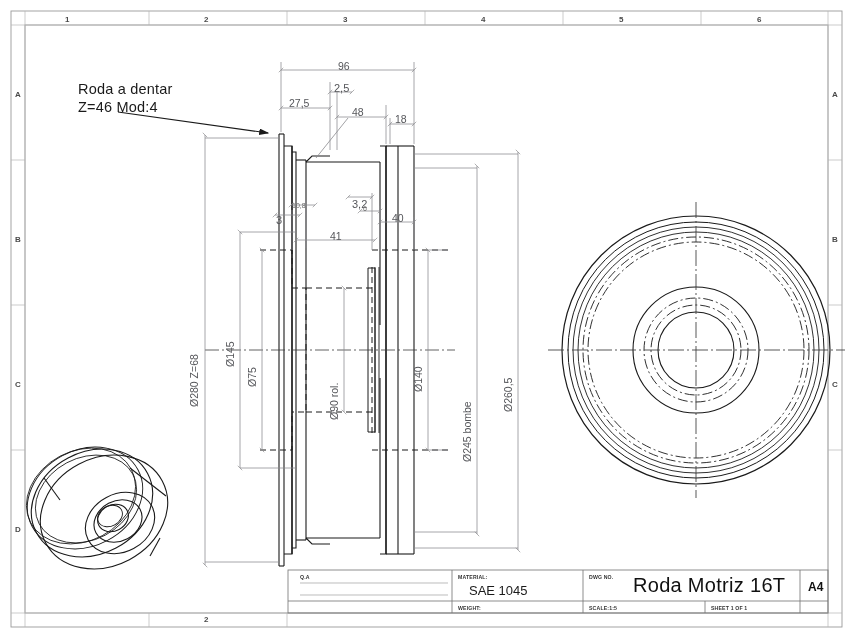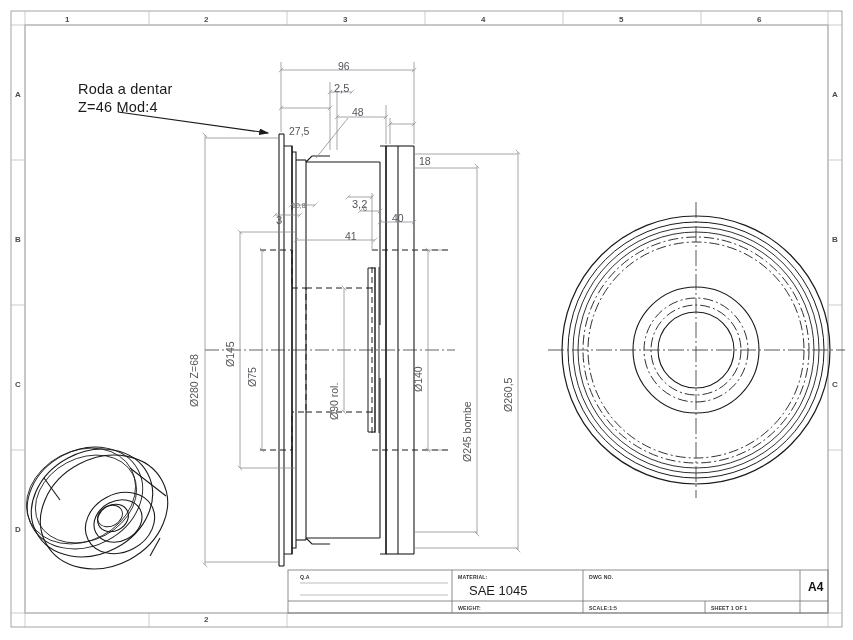--- a/index.html
+++ b/index.html
@@ -315,42 +315,43 @@
   <div class="ovl zone" style="left:15px;top:525px;">D</div>
 
   <div class="ovl zone" style="left:832px;top:90px;">A</div>
   <div class="ovl zone" style="left:832px;top:235px;">B</div>
   <div class="ovl zone" style="left:832px;top:380px;">C</div>
 
   <div class="ovl note" style="left:78px;top:80px;">Roda a dentar</div>
   <div class="ovl note" style="left:78px;top:98px;">Z=46 Mod:4</div>
 
   <div class="ovl dim" style="left:338px;top:60px;">96</div>
-  <div class="ovl dim" style="left:289px;top:97px;margin-top:28px;">27,5</div>
+  <div class="ovl dim" style="left:289px;top:97px;">27,5</div>
   <div class="ovl dim-sm" style="left:334px;top:82px;">2,5</div>
   <div class="ovl dim" style="left:352px;top:106px;text-align:center;">48</div>
-  <div class="ovl dim" style="left:419px;top:113px;margin-top:42px;">18</div>
+  <div class="ovl dim" style="left:395px;top:113px;">18</div>
 
   <div class="ovl dim-sm" style="left:276px;top:214px;">3</div>
   <div class="ovl dim-xs" style="left:292px;top:202px;">10,8</div>
   <div class="ovl dim-sm" style="left:352px;top:198px;">3,2</div>
   <div class="ovl dim-xs" style="left:363px;top:205px;">6</div>
   <div class="ovl dim" style="left:392px;top:212px;">40</div>
-  <div class="ovl dim" style="left:330px;top:230px;margin-left:15px;">41</div>
+  <div class="ovl dim" style="left:330px;top:230px;">41</div>
 
   <div class="ovl dim vert" style="left:200px;top:395px;">Ø280  Z=68</div>
   <div class="ovl dim vert" style="left:236px;top:355px;">Ø145</div>
   <div class="ovl dim vert" style="left:258px;top:375px;">Ø75</div>
   <div class="ovl dim vert" style="left:340px;top:408px;">Ø90 rol.</div>
   <div class="ovl dim vert" style="left:424px;top:380px;">Ø140</div>
   <div class="ovl dim vert" style="left:473px;top:450px;">Ø245 bombe</div>
   <div class="ovl dim vert" style="left:514px;top:400px;">Ø260,5</div>
 
   <div class="ovl tb-label" style="left:300px;top:574px;">Q.A</div>
   <div class="ovl tb-label" style="left:458px;top:574px;">MATERIAL:</div>
   <div class="ovl tb-val" style="left:461px;top:583px;">SAE 1045</div>
   <div class="ovl tb-label" style="left:589px;top:574px;">DWG NO.</div>
+  <div class="ovl tb-title" style="left:633px;top:574px;">Roda Motriz 16T</div>
   <div class="ovl tb-size" style="left:808px;top:580px;">A4</div>
   <div class="ovl tb-label" style="left:458px;top:605px;">WEIGHT:</div>
   <div class="ovl tb-label" style="left:589px;top:605px;">SCALE:1:5</div>
   <div class="ovl tb-label" style="left:711px;top:605px;">SHEET 1 OF 1</div>
 
 </div>
 
 </body></html>

